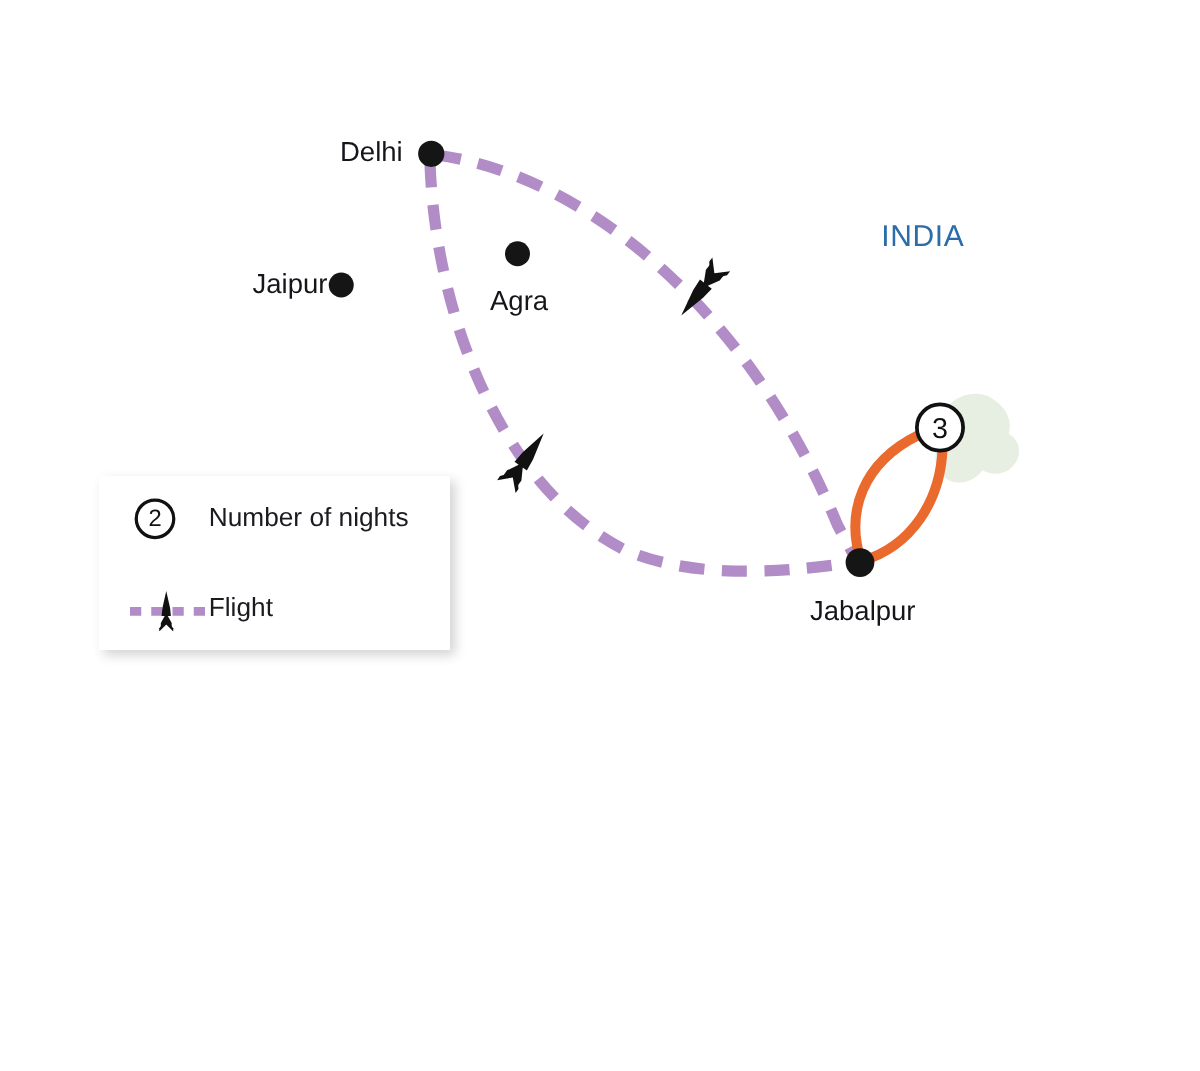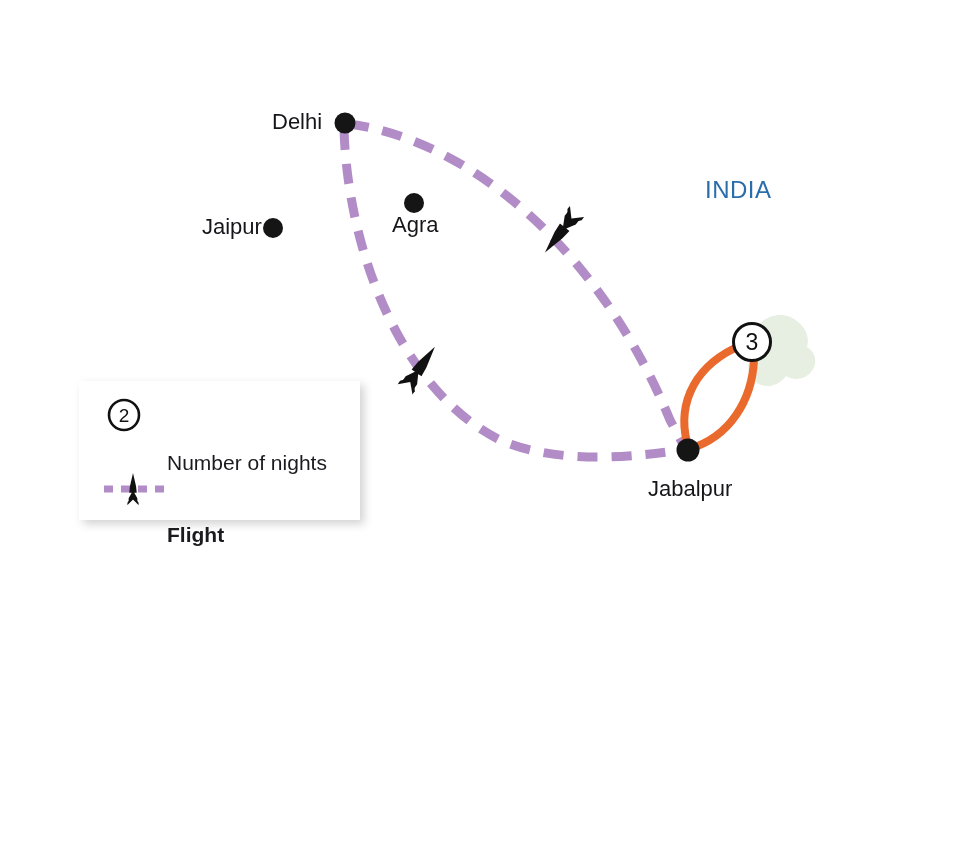--- a/index.html
+++ b/index.html
@@ -30,21 +30,21 @@
     color: #1a1a1a;
     white-space: nowrap;
     line-height: 1;
   }
   .city-label {
     font-size: 22px;
     color: #16151a;
   }
   #label-delhi  { left: 272px; top: 111px; }
   #label-jaipur { left: 202px; top: 216px; }
-  #label-agra   { left: 392px; top: 214px; }
+  #label-agra   { left: 392px; top: 230px; }
   #label-jabalpur { left: 648px; top: 478px; }
 
   #label-india {
     left: 679px;
     top: 178px;
     font-size: 24px;
     color: #2b6cab;
     letter-spacing: 0.5px;
     margin-left: 26px;
   }
@@ -67,39 +67,38 @@
     box-shadow: 4px 4px 9px rgba(0,0,0,0.18);
   }
   .legend-row {
     position: absolute;
     left: 0;
     width: 100%;
     height: 36px;
   }
   #legend-row-nights { top: 16px; }
   #legend-row-road   { top: 52px; }
-  #legend-row-flight { top: 88px; font-weight: bold; }
+  #legend-row-flight { top: 88px; }
 
   .legend-symbol {
     position: absolute;
     left: 24px;
     top: 0;
     width: 62px;
     height: 36px;
   }
   .legend-text {
     position: absolute;
     left: 88px;
     top: 6px;
     font-size: 21px;
     color: #1b1a1f;
     font-family: "Liberation Sans", sans-serif;
     line-height: 24px;
     white-space: nowrap;
-    margin-top: 48px;
   }
 </style>
 </head>
 <body>
 
 <div id="map-root">
 
   <svg id="map-svg" viewBox="0 0 960 857">
     <defs>
 

